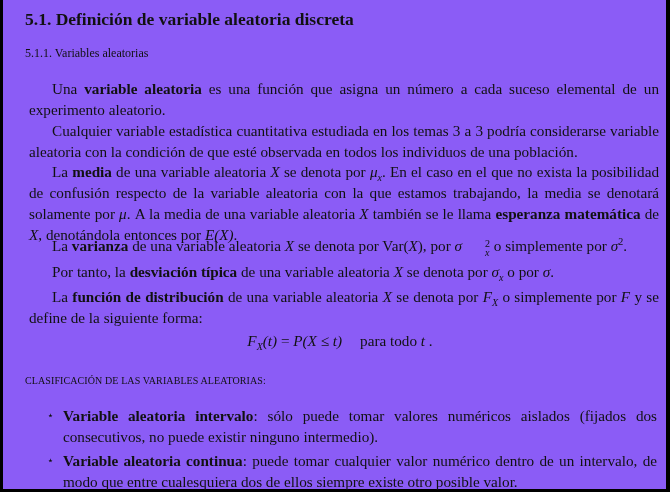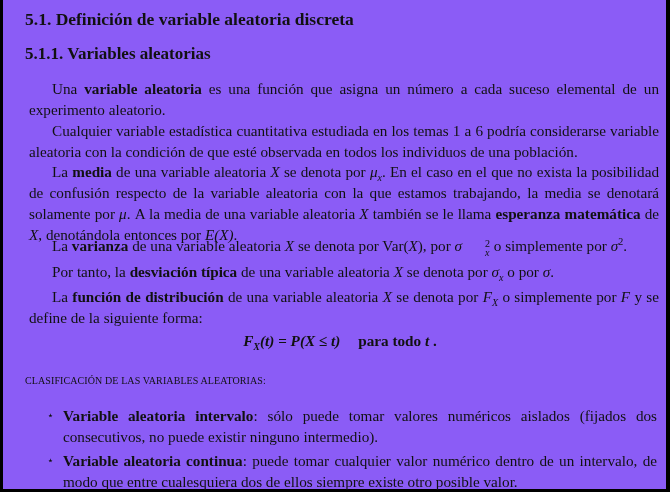--- a/index.html
+++ b/index.html
@@ -21,30 +21,30 @@
       font-family: "Liberation Serif", "DejaVu Serif", serif;
       font-size: 15.2px;
       line-height: 21px;
     }
     h2 {
       position: absolute; left: 0; top: 9px; margin: 0;
       font-size: 17.5px; font-weight: bold; white-space: nowrap;
     }
     h3 {
       position: absolute; left: 0; top: 43px; margin: 0;
-      font-size: 17px; font-weight: bold; white-space: nowrap;
+      font-size: 12px; font-weight: normal; white-space: nowrap;
     }
     .para {
       position: absolute; left: 4px; width: 630px; margin: 0;
       text-align: justify; text-indent: 23px;
     }
     .para b { font-weight: bold; }
     .m { font-style: italic; }
     .eq {
-      position: absolute; left: 0; width: 630px; text-align: center; top: 330px; font-weight: bold;
+      position: absolute; left: 0; width: 630px; text-align: center; top: 330px;
     }
     .eq .sp { display: inline-block; width: 18px; }
     .caps {
       position: absolute; left: 0; top: 370px; font-size: 10px; letter-spacing: 0.1px;
     }
     .bullet {
       position: absolute; left: 38px; width: 594px; text-align: justify;
     }
     .bullet .star {
       position: absolute; left: -16px; top: 0; font-size: 11px;
@@ -55,21 +55,21 @@
 <body>
 
 <div class="frame">
   <div class="content">
 
     <h2>5.1. Definición de variable aleatoria discreta</h2>
     <h3>5.1.1. Variables aleatorias</h3>
 
     <p class="para" style="top:78px;"><span>Una </span><b>variable aleatoria</b><span> es una función que asigna un número a cada suceso elemental de un experimento aleatorio.</span></p>
 
-    <p class="para" style="top:120px;">Cualquier variable estadística cuantitativa estudiada en los temas 1 a 6 podría considerarse variable aleatoria con la condición de que esté observada en todos los individuos de una población.</p>
+    <p class="para" style="top:120px;">Cualquier variable estadística cuantitativa estudiada en los temas 3 a 3 podría considerarse variable aleatoria con la condición de que esté observada en todos los individuos de una población.</p>
 
     <p class="para" style="top:161px;"><span>La </span><b>media</b><span> de una variable aleatoria </span><span class="m">X</span><span> se denota por </span><span class="m"><span>μ</span><sub>x</sub></span><span>. En el caso en el que no exista la posibilidad de confusión respecto de la variable aleatoria con la que estamos trabajando, la media se denotará solamente por </span><span class="m">μ</span><span>. A la media de una variable aleatoria </span><span class="m">X</span><span> también se le llama </span><b>esperanza matemática</b><span> de </span><span class="m">X</span><span>, denotándola entonces por </span><span class="m">E(X)</span><span>.</span></p>
 
     <p class="para" style="top:235px;"><span>La </span><b>varianza</b><span> de una variable aleatoria </span><span class="m">X</span><span> se denota por Var(</span><span class="m">X</span><span>), por </span><span class="m"><span>σ</span><span style="display:inline-block;vertical-align:middle;line-height:9px;font-size:10px;"><span style="display:block;font-style:normal;">2</span><span style="display:block;">x</span></span></span><span> o simplemente por </span><span class="m">σ</span><sup>2</sup><span>.</span></p>
 
     <p class="para" style="top:261px;"><span>Por tanto, la </span><b>desviación típica</b><span> de una variable aleatoria </span><span class="m">X</span><span> se denota por </span><span class="m">σ</span><sub class="m">x</sub><span> o por </span><span class="m">σ</span><span>.</span></p>
 
     <p class="para" style="top:286px;"><span>La </span><b>función de distribución</b><span> de una variable aleatoria </span><span class="m">X</span><span> se denota por </span><span class="m">F</span><sub class="m">X</sub><span> o simplemente por </span><span class="m">F</span><span> y se define de la siguiente forma:</span></p>
 
     <div class="eq"><span class="m">F</span><sub class="m">X</sub><span class="m">(t)</span><span> = </span><span class="m">P(X ≤ t)</span><span class="sp"></span><span>para todo </span><span class="m">t</span><span> .</span></div>

